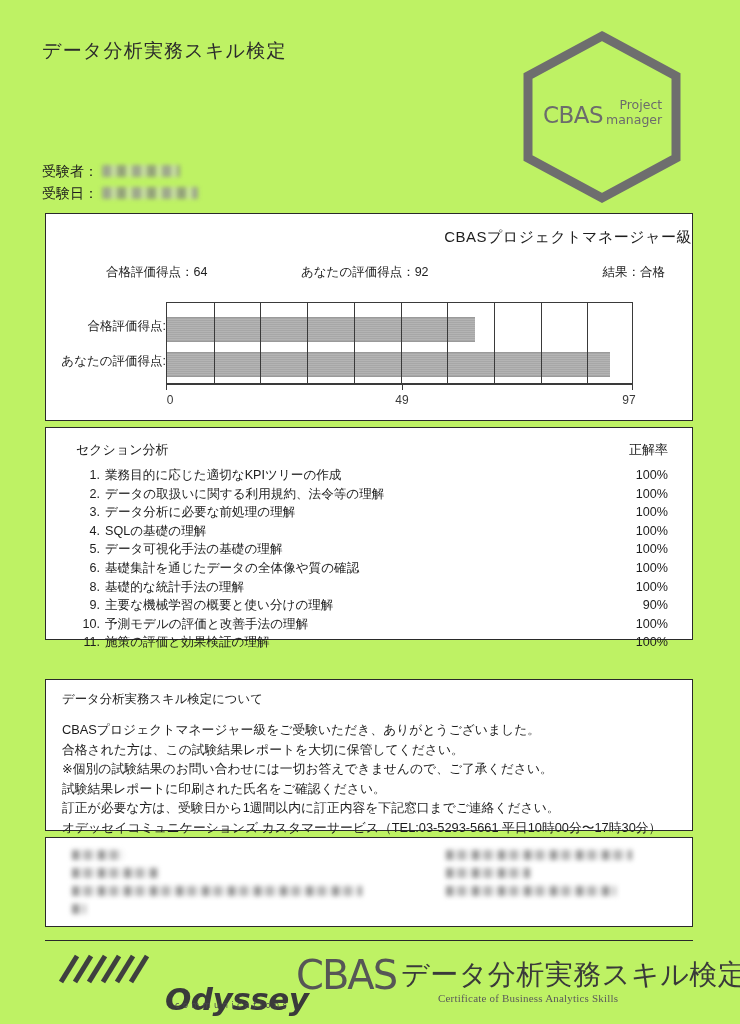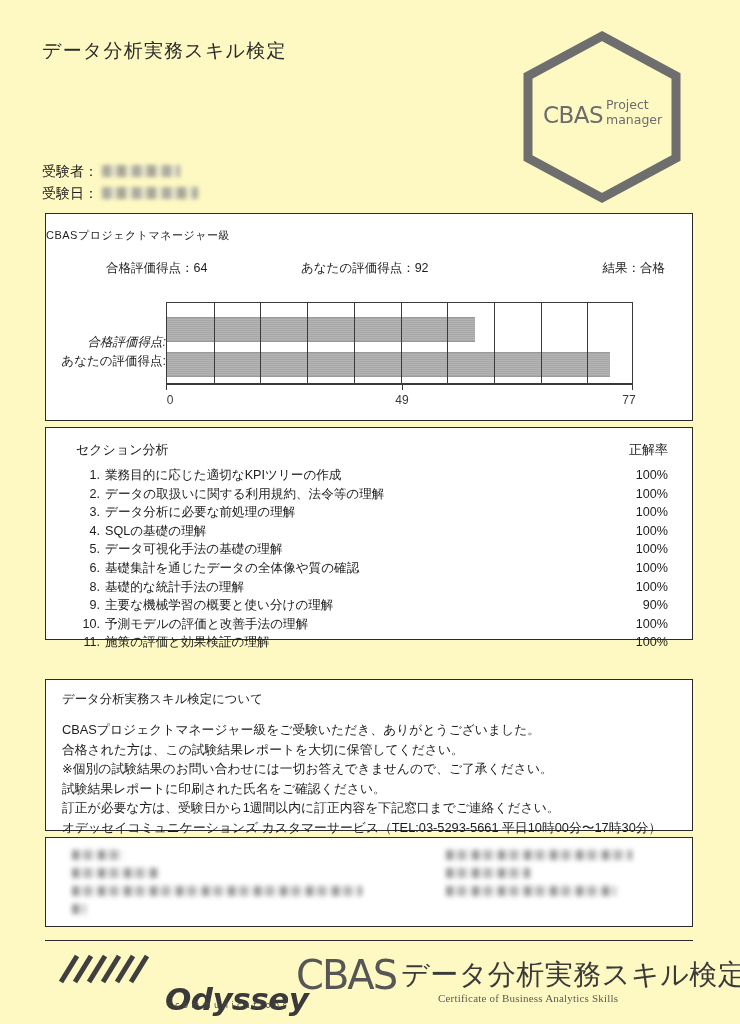--- a/index.html
+++ b/index.html
@@ -11,21 +11,21 @@
     width: 740px;
     height: 1024px;
     position: relative;
     font-family: "Liberation Sans", "DejaVu Sans", sans-serif;
     color: #1d1d1d;
     overflow: hidden;
   }
   .page {
     position: absolute;
     inset: 0;
-    background: #fef9c3;
+    background: #bef264;
   }
   
   .header {
     position: absolute;
     left: 42px;
     top: 38px;
   }
   .doc-title {
     font-size: 19px;
     letter-spacing: 1.2px;
@@ -58,20 +58,21 @@
     font-family: "DejaVu Sans", sans-serif;
   }
   .badge-role {
     position: absolute;
     left: 90px;
     top: 69px;
     font-size: 12.5px;
     line-height: 15px;
     color: #6c6c6c;
     font-family: "DejaVu Sans", sans-serif;
+    text-align: right;
   }
   
   .examinee {
     position: absolute;
     left: 42px;
     top: 160px;
     font-size: 14px;
     line-height: 22px;
   }
   .ex-row { display: flex; align-items: center; height: 22px; }
@@ -99,22 +100,22 @@
     background: #ffffff;
     box-sizing: border-box;
   }
   #panel-score  { top: 213px; height: 208px; }
   #panel-section{ top: 427px; height: 213px; }
   #panel-notice { top: 679px; height: 152px; }
   #panel-address{ top: 837px; height: 90px; }
 
   
   .score-title {
-    text-align: left;
-    font-size: 11px;
+    text-align: right;
+    font-size: 15px;
     margin-top: 14px;
     letter-spacing: 0.5px;
   }
   .score-stats {
     position: relative;
     height: 20px;
     margin-top: 17px;
     font-size: 12.5px;
   }
   .score-stats .s-pass { position: absolute; left: 60px; }
@@ -128,21 +129,21 @@
     width: 648px; height: 112px;
   }
   .chart-labels {
     position: absolute;
     left: 0; top: 0;
     width: 120px;
     text-align: right;
     font-size: 12.5px;
   }
   .chart-labels .cl { position: absolute; right: 0; white-space: nowrap; }
-  .chart-labels .cl0 { top: 32px; font-style: italic; }
+  .chart-labels .cl0 { top: 16px; }
   .chart-labels .cl1 { top: 51px; }
   .plot {
     position: absolute;
     left: 120px; top: 0;
     width: 467px; height: 82px;
     border: 1.2px solid #3a3a3a;
     box-sizing: border-box;
     overflow: hidden;
   }
   .gridline {
@@ -369,21 +370,21 @@
           <div class="gridline" style="left: 373.6px;"></div>
           <div class="gridline" style="left: 420.3px;"></div>
         </div>
       <div class="axis" id="axis">
         <div class="axis-line"></div>
       <div class="tick" style="left: 0px;"></div>
           <div class="tick-label" style="left: 4px;">0</div>
           <div class="tick" style="left: 235.907px;"></div>
           <div class="tick-label" style="left: 235.907px;">49</div>
           <div class="tick" style="left: 465.8px;"></div>
-          <div class="tick-label" style="left: 463px;">77</div>
+          <div class="tick-label" style="left: 463px;">97</div>
         </div>
     </div>
   </div>
 
   <div class="panel" id="panel-section">
     <div class="sec-head">
       <span>セクション分析</span>
       <span class="sh-right">正解率</span>
     </div>
     <div class="sec-list" id="sec-list">

